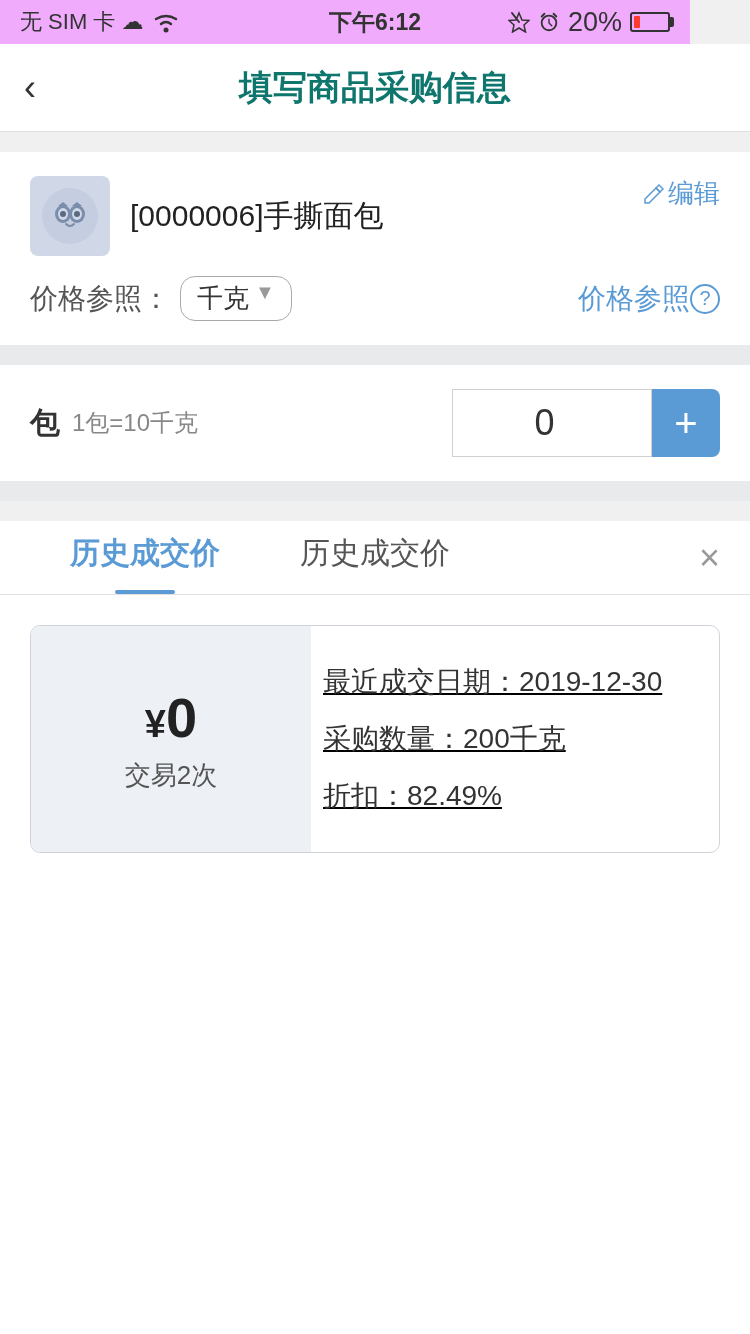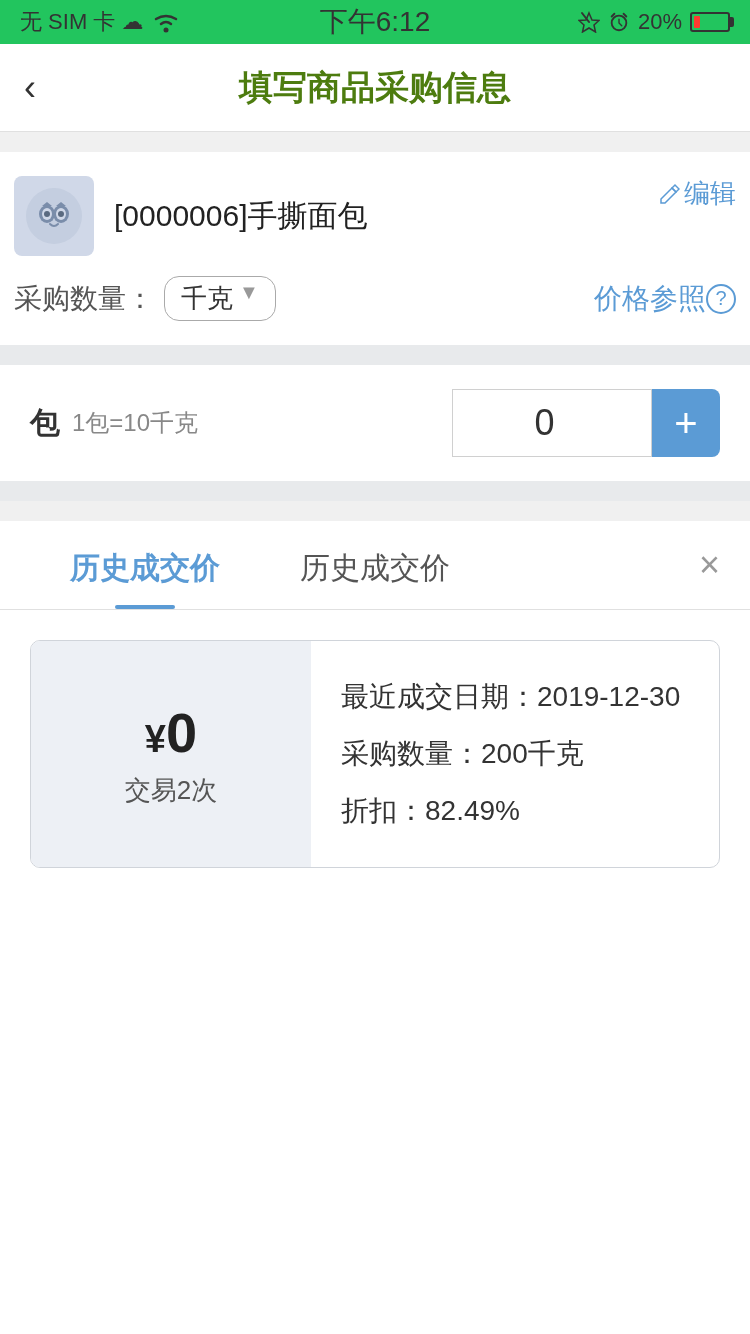--- a/index.html
+++ b/index.html
@@ -7,49 +7,49 @@
     body {
       width: 750px;
       min-height: 1334px;
       font-family: -apple-system, "PingFang SC", "Helvetica Neue", sans-serif;
       background: #f0f0f0;
       overflow-x: hidden;
     }
 
     
     .status-bar {
-      width: 750px;
+      width: 690px;
       height: 44px;
-      background: #22c55e;
+      background: #f0abfc;
       display: flex;
       align-items: center;
       justify-content: space-between;
       padding: 0 20px;
       font-size: 24px;
     }
     .status-left {
       display: flex;
       align-items: center;
       gap: 8px;
       font-size: 22px;
       color: #333;
     }
     .status-center {
-      font-size: 28px;
-      font-weight: 400;
+      font-size: 23px;
+      font-weight: 700;
       color: #333;
       position: absolute;
       left: 50%;
       transform: translateX(-50%);
     }
     .status-right {
       display: flex;
       align-items: center;
       gap: 8px;
-      font-size: 22px;
+      font-size: 27px;
       color: #333;
     }
     .battery {
       width: 40px;
       height: 20px;
       border: 2px solid #333;
       border-radius: 3px;
       position: relative;
       display: inline-flex;
       align-items: center;
@@ -87,28 +87,28 @@
     .nav-back {
       position: absolute;
       left: 24px;
       font-size: 36px;
       color: #333;
       cursor: pointer;
     }
     .nav-title {
       font-size: 34px;
       font-weight: 600;
-      color: #4d7c0f;
+      color: #0f766e;
     }
 
     
     .product-card {
       background: #fff;
       margin: 20px 0 0 0;
-      padding: 24px 14px;
+      padding: 24px 30px;
     }
     .product-header {
       display: flex;
       align-items: flex-start;
       justify-content: space-between;
     }
     .product-left {
       display: flex;
       align-items: center;
       gap: 20px;
@@ -246,21 +246,21 @@
 
     
     .tabs-row {
       display: flex;
       align-items: center;
       border-bottom: 1px solid #e0e0e0;
       padding: 0 30px;
       position: relative;
     }
     .tab-item {
-      padding: 27px 40px 20px 40px;
+      padding: 12px 40px 20px 40px;
       font-size: 30px;
       color: #555;
       cursor: pointer;
       position: relative;
     }
     .tab-item.active {
       color: #5b9bd5;
       font-weight: 600;
     }
     .tab-item.active::after {
@@ -311,24 +311,25 @@
     .history-price span.yen {
       font-size: 38px;
     }
     .history-trades {
       font-size: 26px;
       color: #555;
       margin-top: 8px;
     }
     .history-right {
       flex: 1;
-      padding: 36px 30px;
+      padding: 36px 12px;
       display: flex;
       flex-direction: column;
       gap: 18px;
+      text-decoration: underline;
     }
     .history-detail-row {
       font-size: 28px;
       color: #333;
       line-height: 1.4;
     }
 
     
     .bottom-space {
       height: 600px;
@@ -401,21 +402,21 @@
       <svg width="22" height="22" viewBox="0 0 22 22">
         <path d="M3 16 L14 5 L18 9 L7 20 L3 20 Z" stroke="#5b9bd5" stroke-width="1.5" fill="none"></path>
         <path d="M14 5 L17 2 L21 6 L18 9 Z" stroke="#5b9bd5" stroke-width="1.5" fill="none"></path>
       </svg>
       <span>编辑</span>
     </div>
   </div>
 
   <div class="product-unit-row">
     <div class="unit-label">
-      <span>采购数量：</span>
+      <span>价格参照：</span>
       <div class="unit-tag">
         <span>千克</span>
         <span class="unit-tag-arrow">▼</span>
       </div>
     </div>
     <div class="price-ref">
       <span>价格参照</span>
       <div class="price-ref-icon">?</div>
     </div>
   </div>

